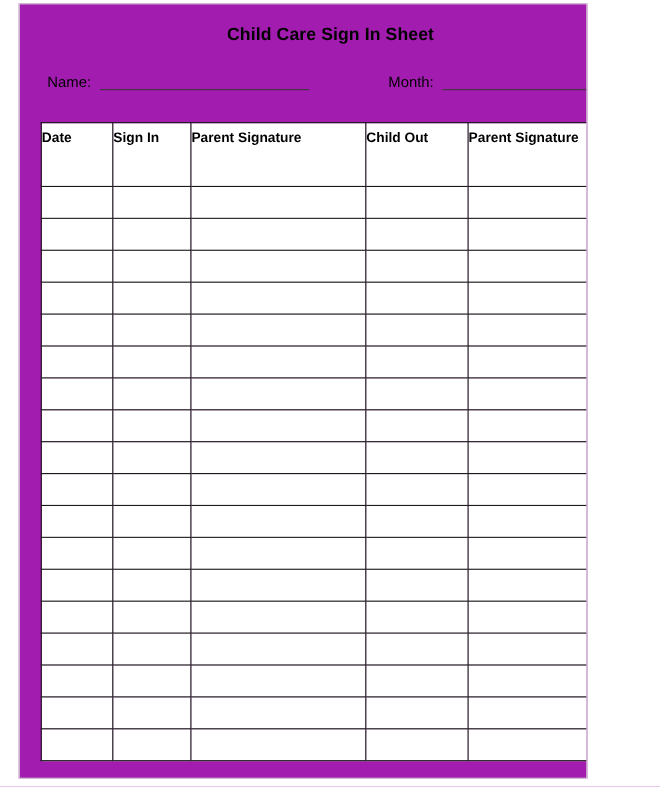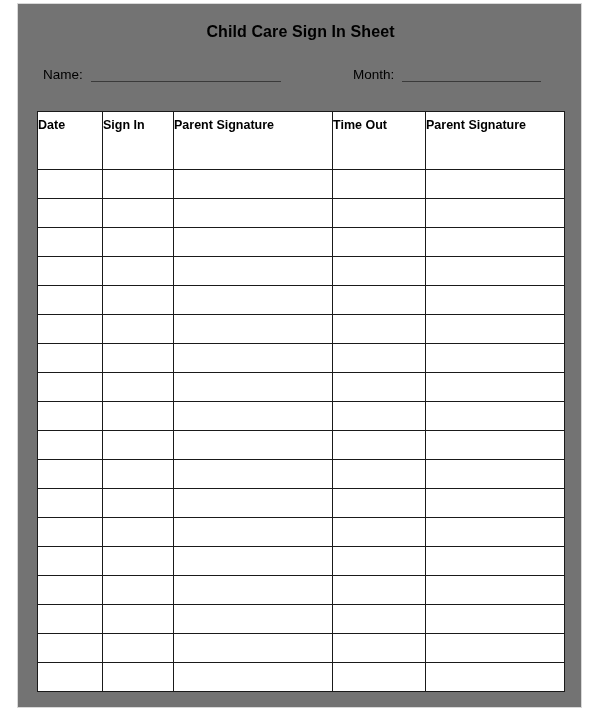--- a/index.html
+++ b/index.html
@@ -11,23 +11,23 @@
     width: 600px;
     height: 715px;
     font-family: "Liberation Sans", sans-serif;
     -webkit-font-smoothing: antialiased;
   }
 
   .page {
     position: absolute;
     left: 17px;
     top: 3px;
-    width: 565px;
+    width: 517px;
     height: 705px;
-    background: #737373;
+    background: #a21caf;
     border: 1px solid #d8d8d8;
     box-sizing: border-box;
     overflow: hidden;
   }
 
   .title {
     position: absolute;
     left: 0;
     top: 19px;
     width: 565px;
@@ -139,21 +139,21 @@
       <col class="col-tin">
       <col class="col-sig1">
       <col class="col-tout">
       <col class="col-sig2">
     </colgroup>
     <thead>
       <tr>
         <th>Date</th>
         <th>Sign In</th>
         <th>Parent Signature</th>
-        <th>Time Out</th>
+        <th>Child Out</th>
         <th>Parent Signature</th>
       </tr>
     </thead>
     <tbody id="sheet-body">
         <tr>
           <td></td>
           <td></td>
           <td></td>
           <td></td>
           <td></td>

